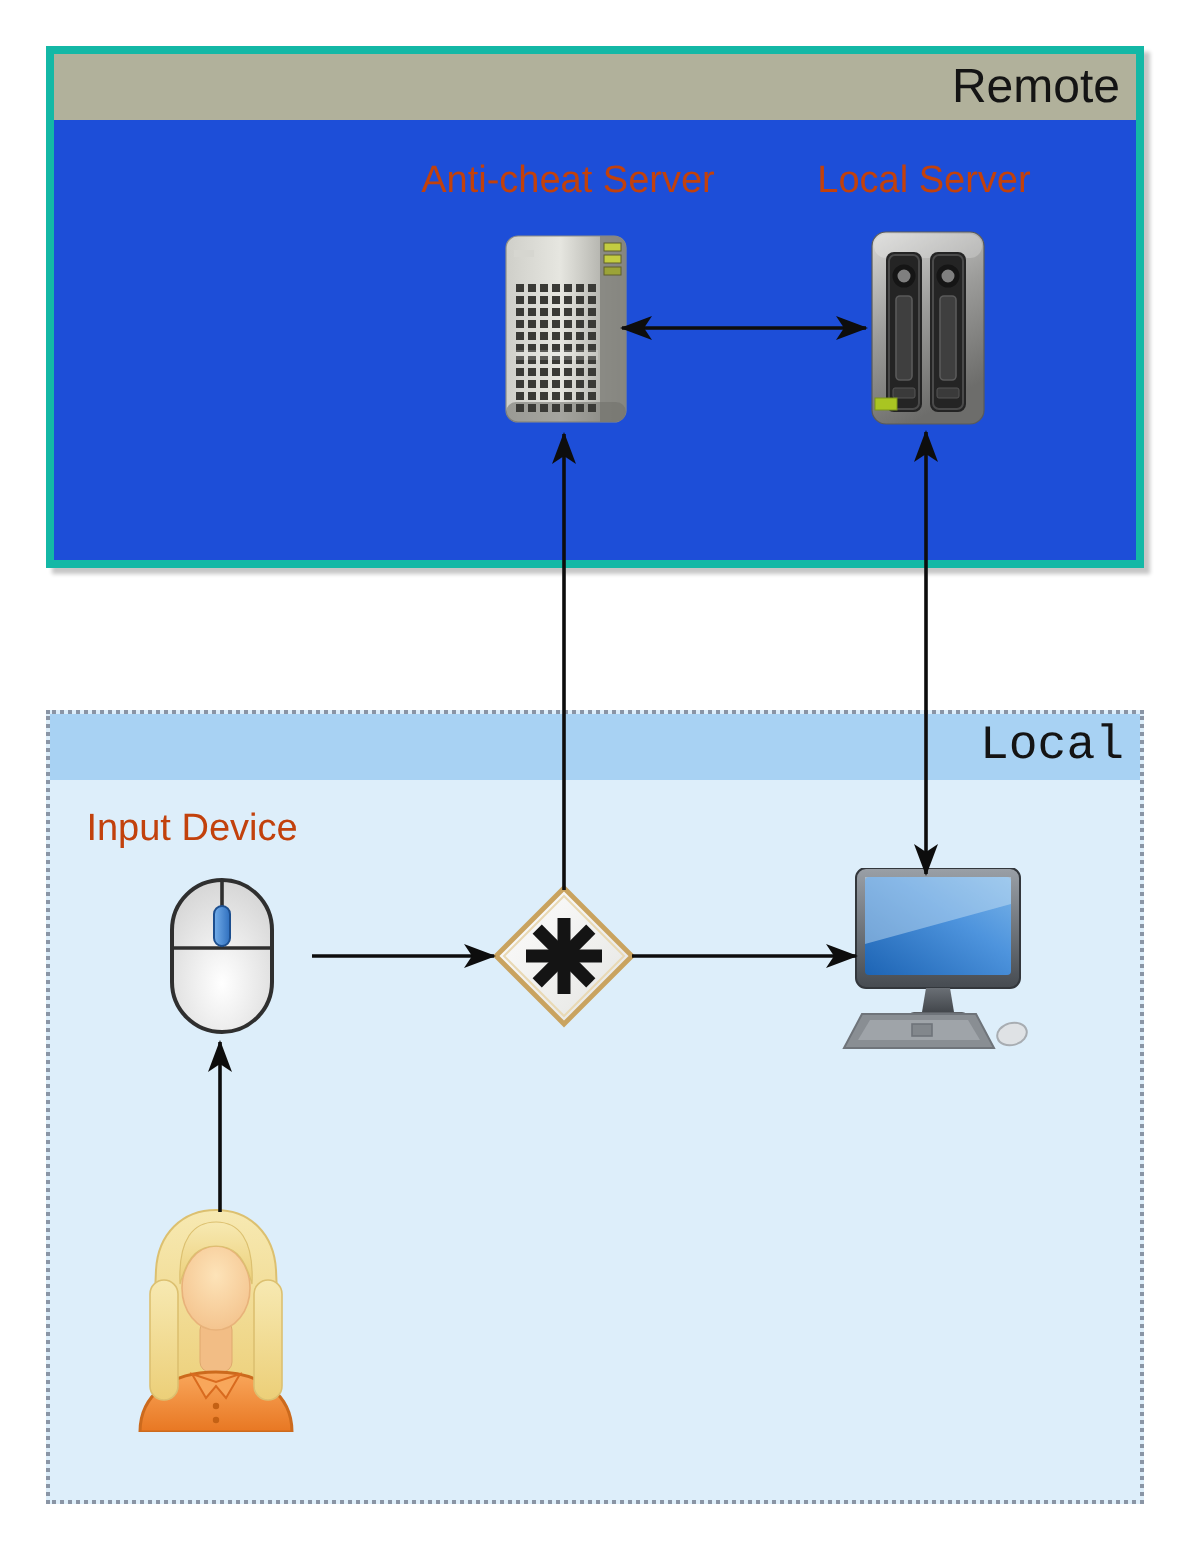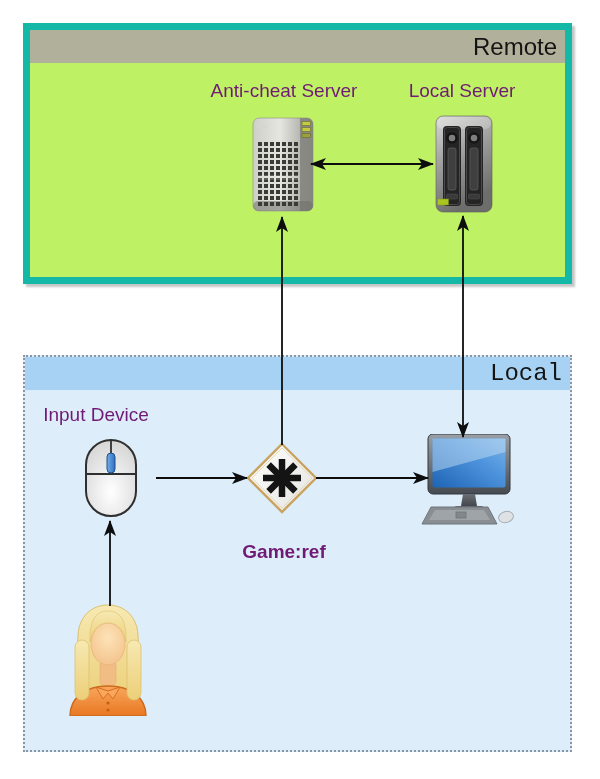--- a/index.html
+++ b/index.html
@@ -1,26 +1,26 @@
 <!DOCTYPE html>
 <html><head>
 <meta charset="utf-8">
 <style>
   html,body{margin:0;padding:0;background:#ffffff;}
   body{width:600px;height:779px;font-family:"Liberation Sans",sans-serif;-webkit-font-smoothing:antialiased;}
   #canvas{position:relative;width:600px;height:779px;background:#ffffff;overflow:hidden;}
 
   .group{position:absolute;box-sizing:border-box;}
-  .group-remote{left:23px;top:23px;width:549px;height:261px;border:7px solid #14b8a6;background:#bef264;box-shadow:3px 3px 2px #c6c6c6;}
+  .group-remote{left:23px;top:23px;width:549px;height:261px;border:4px solid #14b8a6;background:#1d4ed8;box-shadow:3px 3px 2px #c6c6c6;}
   .group-remote .group-header{height:33px;background:#b1b19b;}
   .group-local{left:23px;top:355px;width:549px;height:397px;border:2px dotted #8a95a5;background:#ddeefa;}
   .group-local .group-header{height:33px;background:#a8d2f3;font-family:Liberation Mono, monospace;}
   .group-header{display:block;text-align:right;line-height:33px;font-size:24px;color:#141414;padding-right:8px;}
 
-  .node-label{position:absolute;z-index:6;font-size:19px;color:#701a75;text-align:center;line-height:22px;}
+  .node-label{position:absolute;z-index:6;font-size:19px;color:#c2410c;text-align:center;line-height:22px;}
   .node-label.bold{font-weight:bold;}
 
   .icon{position:absolute;z-index:4;}
   #edges{position:absolute;left:0;top:0;z-index:5;pointer-events:none;}
 </style>
 </head>
 <body>
 
 <div id="canvas">
 
@@ -184,15 +184,14 @@
       <line x1="463" y1="216" x2="463" y2="437" marker-start="url(#ah)" marker-end="url(#ah)"></line>
       <line x1="156" y1="478" x2="247" y2="478" marker-end="url(#ah)"></line>
       <line x1="316" y1="478" x2="428" y2="478" marker-end="url(#ah)"></line>
       <line x1="110" y1="606" x2="110" y2="521" marker-end="url(#ah)"></line>
     </g>
   </svg>
 
   <div class="node-label" style="left:174px;top:80px;width:220px">Anti-cheat Server</div>
   <div class="node-label" style="left:362px;top:80px;width:200px">Local Server</div>
   <div class="node-label" style="left:16px;top:404px;width:160px">Input Device</div>
-  <div class="node-label bold" style="left:204px;top:541px;width:160px">Game:ref</div>
 
 </div>
 
 </body></html>

